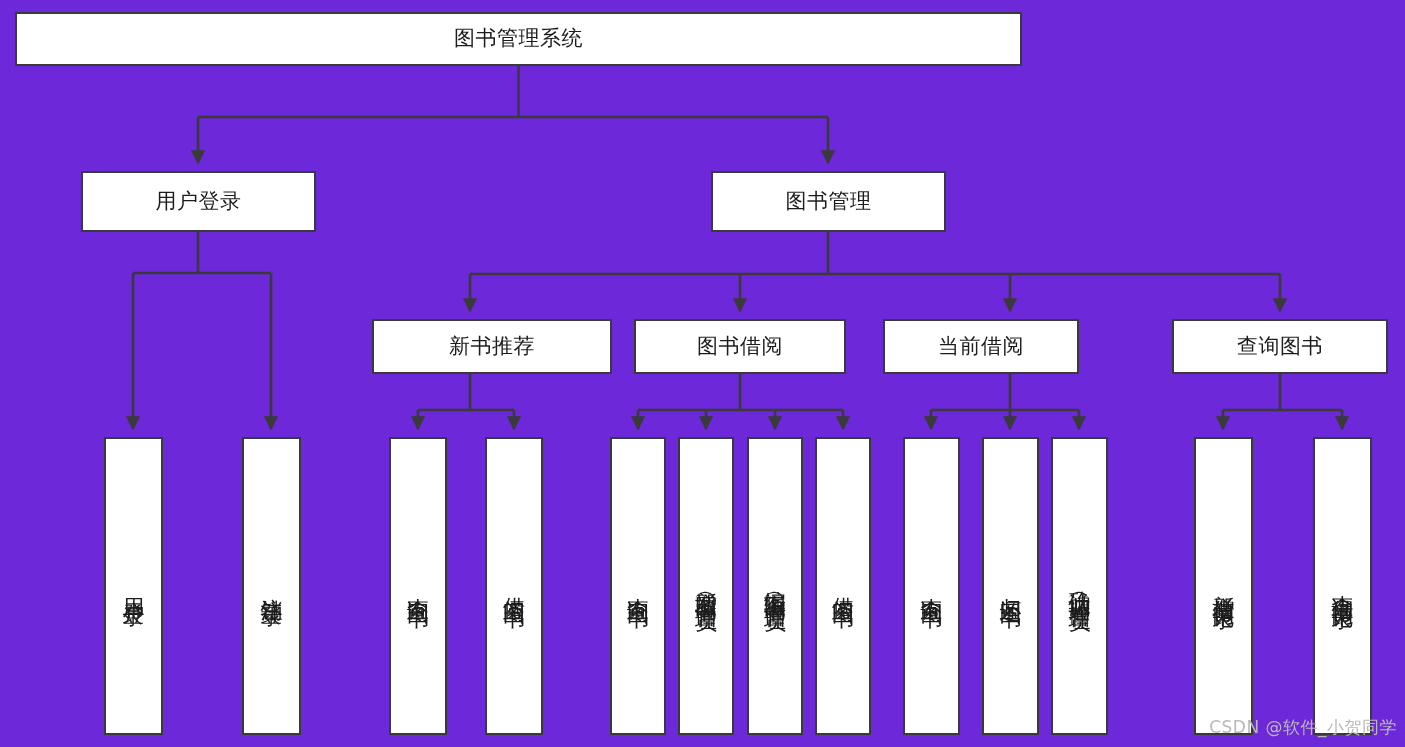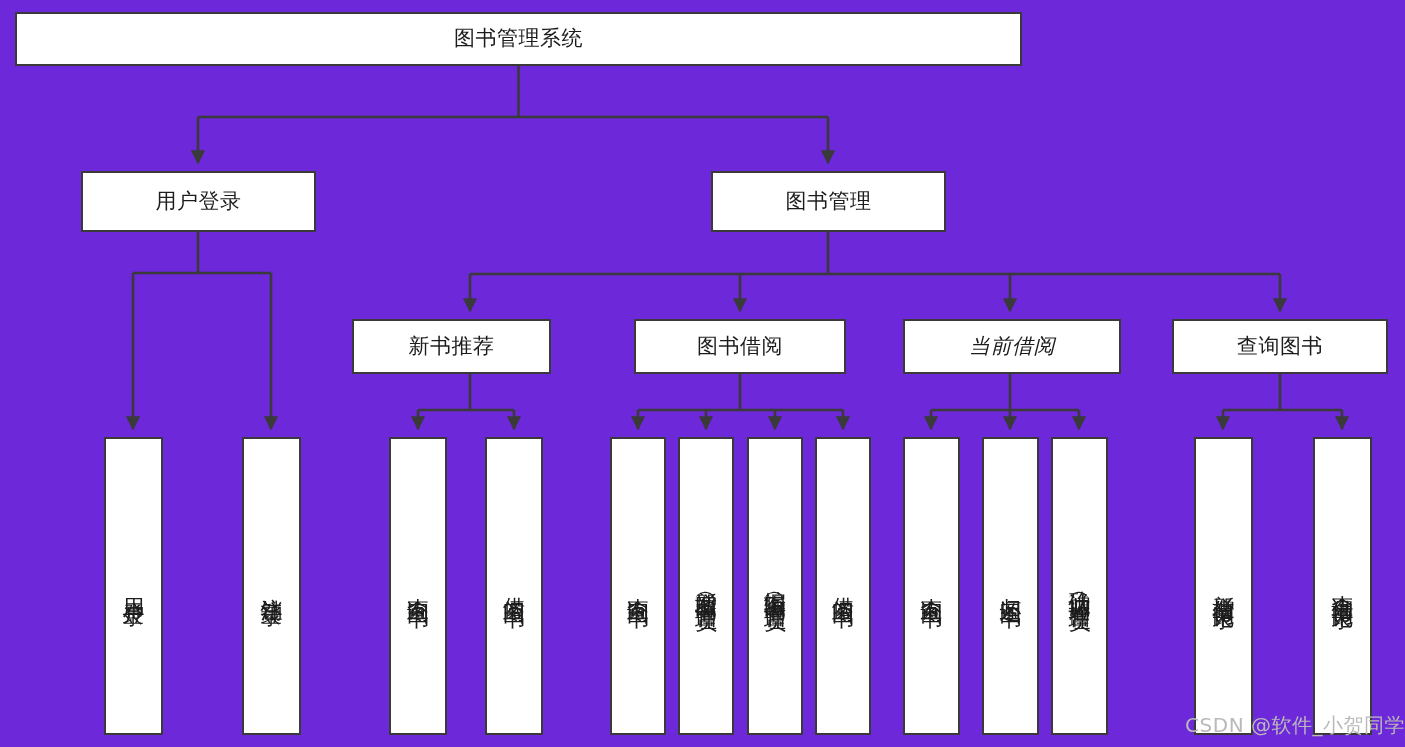--- a/index.html
+++ b/index.html
@@ -55,23 +55,23 @@
     writing-mode: vertical-rl;
     text-orientation: upright;
     font-size: 22px;
     color: #1c1c1c;
     letter-spacing: 3px;
     line-height: 1;
     white-space: nowrap;
   }
   #watermark {
     position: absolute;
-    right: 0;
+    right: 8px;
     bottom: 8px;
-    font-size: 20px;
+    font-size: 17px;
     color: #b9b9b9;
     white-space: nowrap;
     letter-spacing: 0.5px;
   }
 </style>
 </head>
 <body>
 
 <div id="page">
 
@@ -130,27 +130,27 @@
     <span class="node-label-h">图书管理系统</span>
   </div>
 
   <div class="node-box" style="left:81px; top:171px; width:235px; height:61px;">
     <span class="node-label-h">用户登录</span>
   </div>
   <div class="node-box" style="left:711px; top:171px; width:235px; height:61px;justify-content:center;">
     <span class="node-label-h">图书管理</span>
   </div>
 
-  <div class="node-box" style="left:352px; top:319px; width:199px; height:55px;">
+  <div class="node-box" style="left:372px; top:319px; width:240px; height:55px;">
     <span class="node-label-h">新书推荐</span>
   </div>
   <div class="node-box" style="left:634px; top:319px; width:212px; height:55px;">
     <span class="node-label-h">图书借阅</span>
   </div>
-  <div class="node-box" style="left:903px; top:319px; width:218px; height:55px;font-style:italic;">
+  <div class="node-box" style="left:883px; top:319px; width:196px; height:55px;">
     <span class="node-label-h">当前借阅</span>
   </div>
   <div class="node-box" style="left:1172px; top:319px; width:216px; height:55px;">
     <span class="node-label-h">查询图书</span>
   </div>
 
   <div class="leaf-box" style="left:104px; top:437px; width:59px; height:298px;">
     <span class="node-label-v">用户登录</span>
   </div>
   <div class="leaf-box" style="left:242px; top:437px; width:59px; height:298px;">

